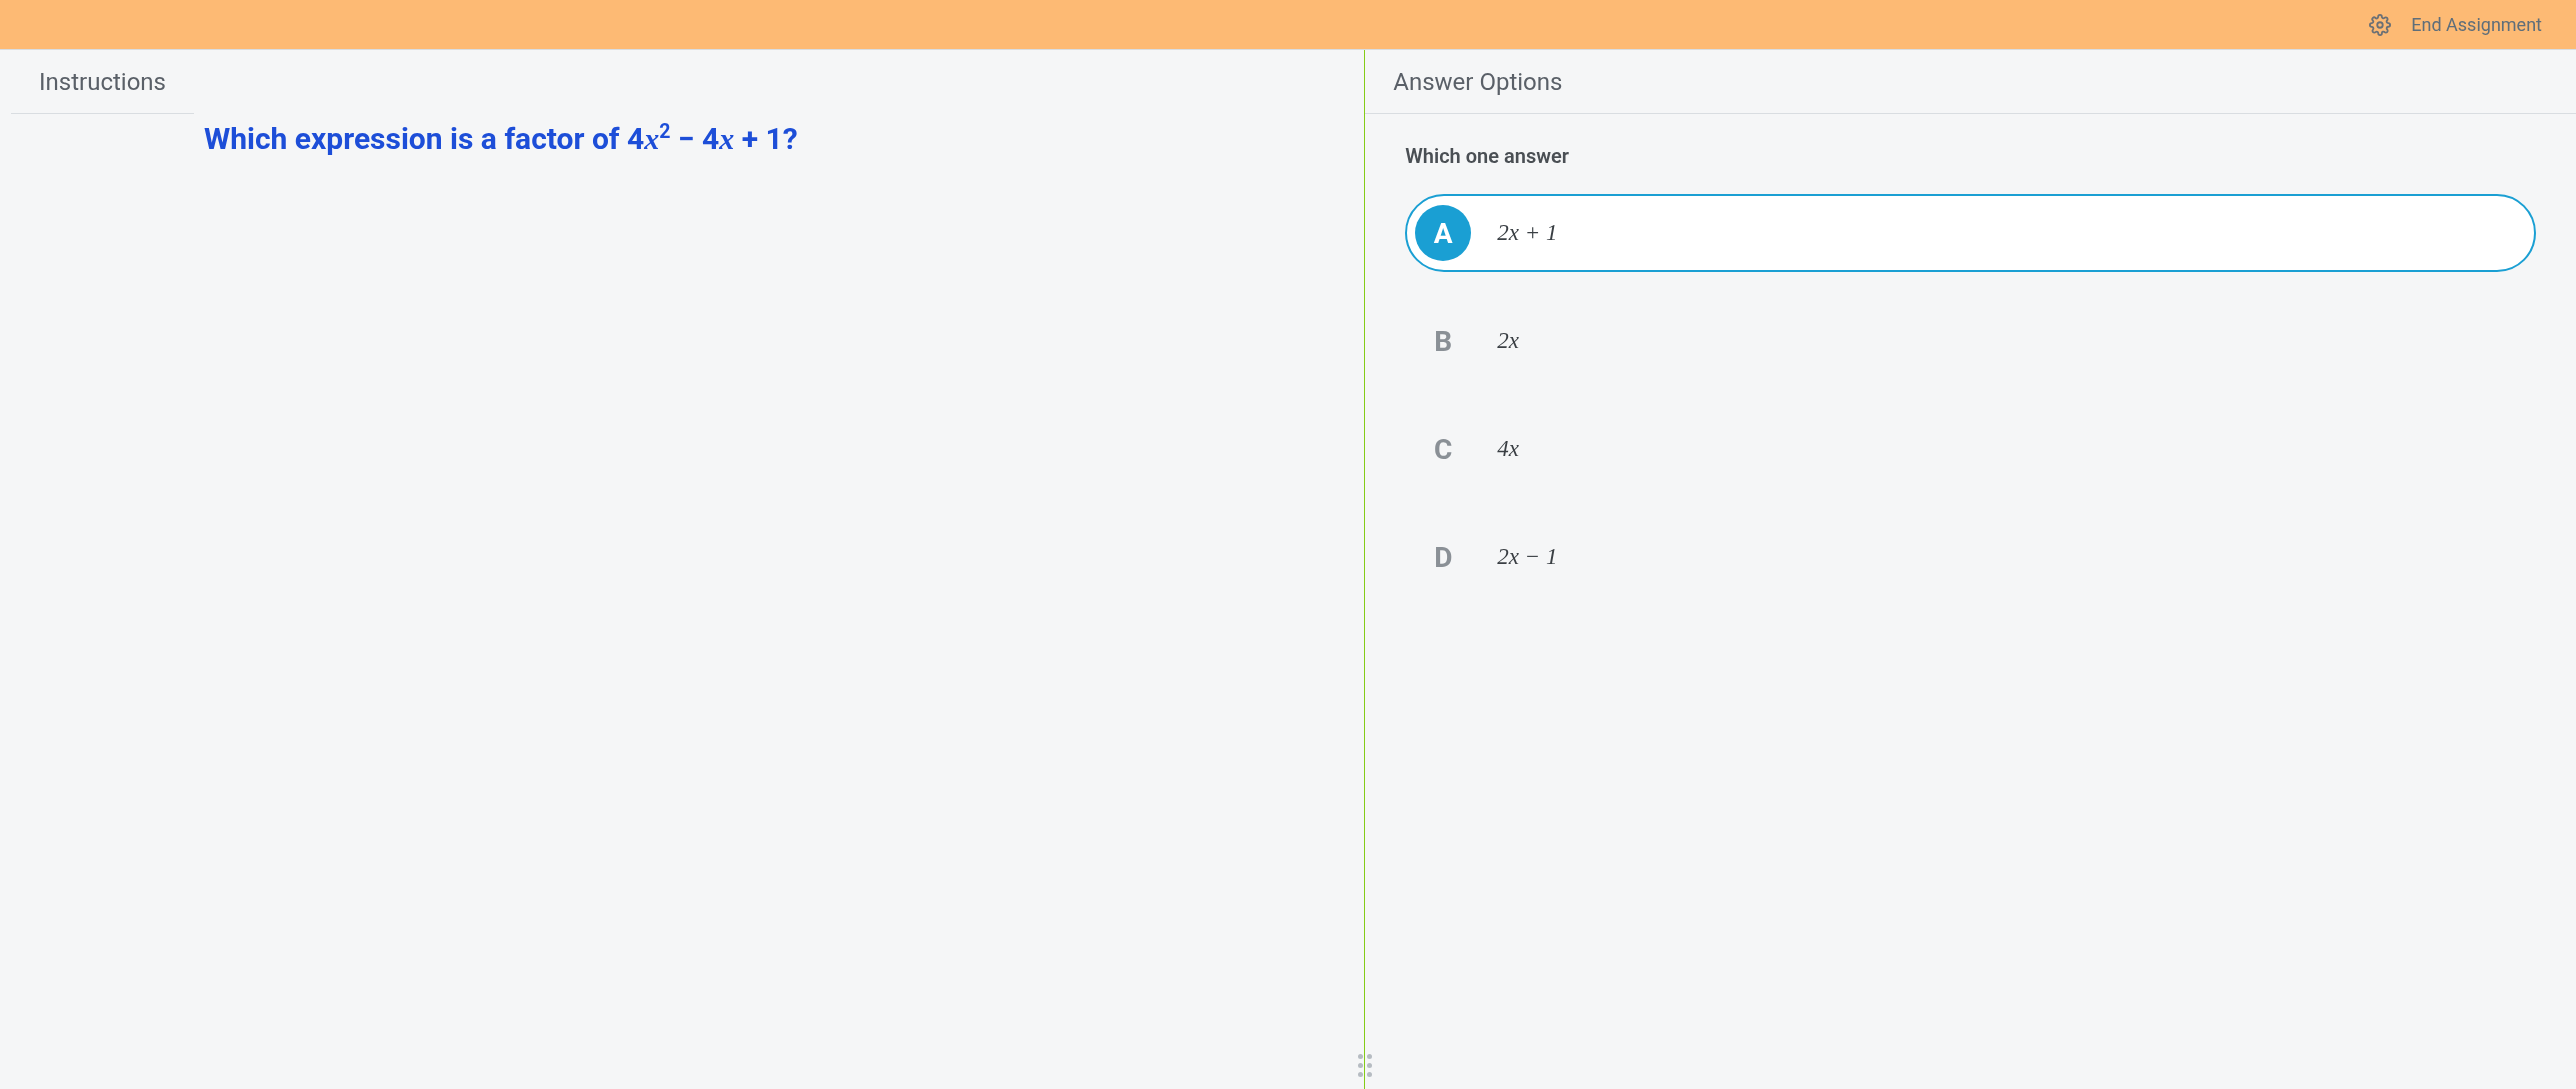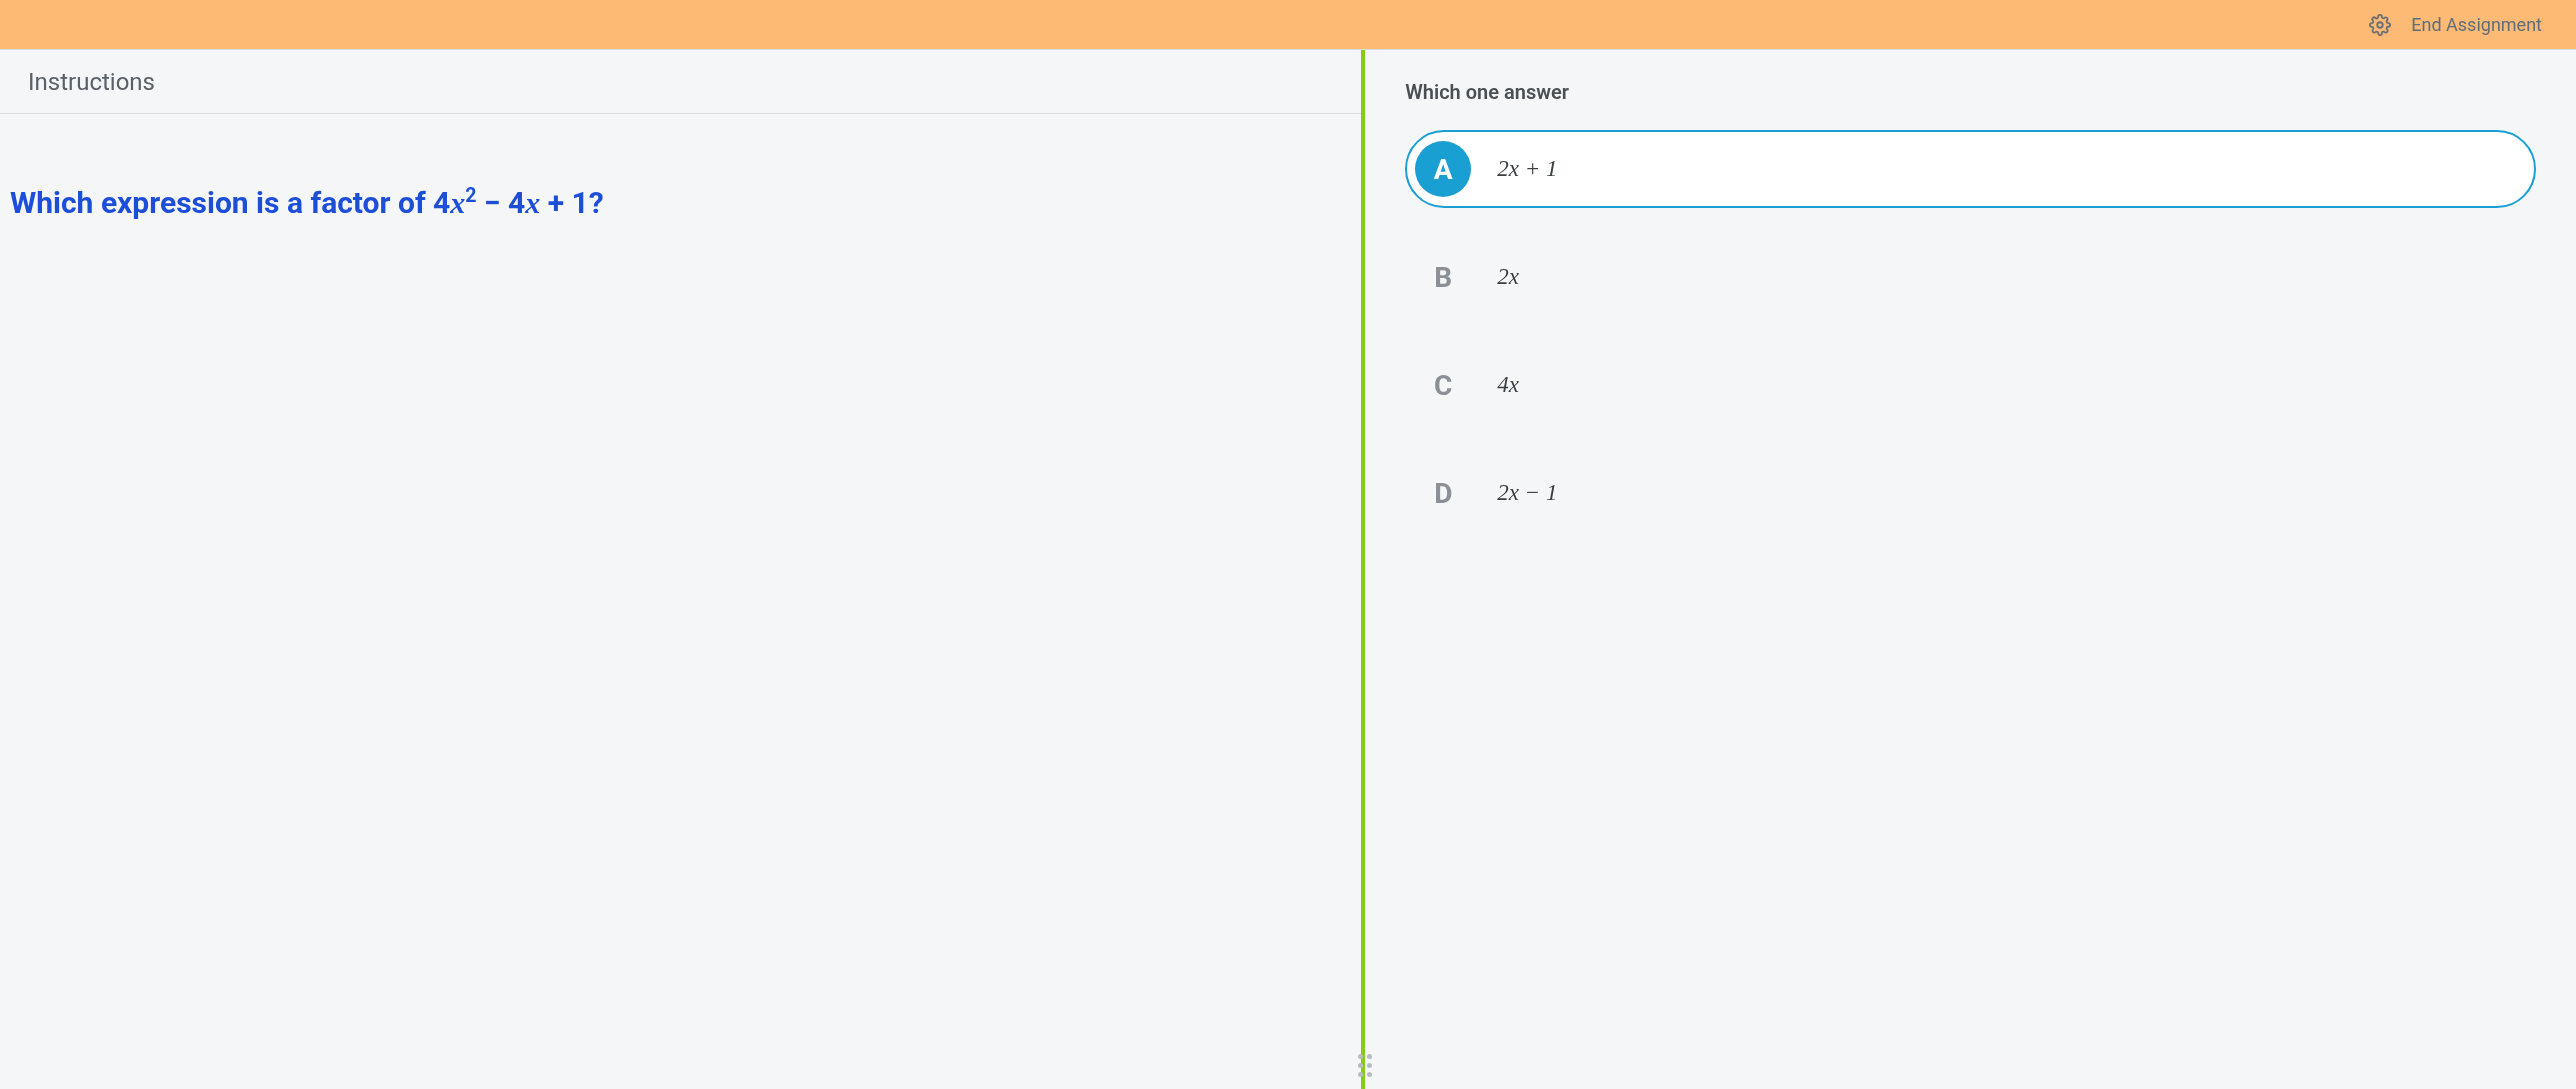--- a/index.html
+++ b/index.html
@@ -2,21 +2,21 @@
 <html><head>
 <meta charset="utf-8">
 <style>
   * { box-sizing: border-box; margin: 0; padding: 0; }
   html, body { width: 100%; height: 100%; font-family: -apple-system, BlinkMacSystemFont, "Segoe UI", Roboto, "Helvetica Neue", Arial, sans-serif; background: #f5f6f7; color: #3a3f44; }
   .app { display: flex; flex-direction: column; width: 2576px; height: 1090px; }
   .topbar { display: flex; align-items: center; justify-content: flex-end; height: 50px; padding: 0 20px; border-bottom: 1px solid #d9dde1; background: #fdba74; }
   .gear-btn { width: 34px; height: 34px; display: flex; align-items: center; justify-content: center; color: #6b7075; cursor: pointer; border-radius: 4px; }
   .end-assign { font-size: 18px; color: #5f6e7a; padding: 8px 14px; cursor: pointer; }
   .columns { flex: 1; display: flex; overflow: hidden; }
-  .left-col { flex: 0 0 53%; display: flex; flex-direction: column; border-right: 4px solid #84cc16; }
+  .left-col { flex: 0 0 53%; display: flex; flex-direction: row; border-right: 1px solid #84cc16; padding-left: 11px; }
   .right-col { flex: 1; display: flex; flex-direction: column; }
   .sect-head { height: 64px; display: flex; align-items: center; padding: 0 28px; font-size: 24px; color: #5a6068; border-bottom: 1px solid #d9dde1; }
   .left-body { flex: 1; padding: 70px 40px 40px 10px; }
   .question { font-size: 30px; font-weight: 700; color: #1d4ed8; }
   .math-i { font-style: italic; font-family: Georgia, "Times New Roman", serif; }
   .sup { font-size: 0.65em; vertical-align: super; }
   .right-body { flex: 1; padding: 30px 40px 40px 40px; }
   .elim-row { display: flex; align-items: center; gap: 20px; margin-bottom: 28px; }
   .elim-label { font-size: 22px; font-weight: 600; color: #4a4f54; }
   .toggle { position: relative; width: 56px; height: 30px; border-radius: 15px; background: #e6e9ec; cursor: pointer; }
@@ -52,20 +52,21 @@
     <div class="left-col">
       <div class="sect-head">Instructions</div>
       <div class="left-body">
         <div class="question">
           <span>Which expression is a factor of </span><span>4<span class="math-i">x</span><span class="sup">2</span> − 4<span class="math-i">x</span> + 1</span><span>?</span>
         </div>
       </div>
     </div>
 
     <div class="right-col">
+      <div class="sect-head">Answer Options</div>
       <div class="right-body">
 
 
         <div class="select-one">Which one answer</div>
 
         <div class="answers">
             <div class="answer selected">
               <div class="badge">A</div>
               <div class="ans-text">2<span class="math-i">x</span> + 1</div>
             </div>

